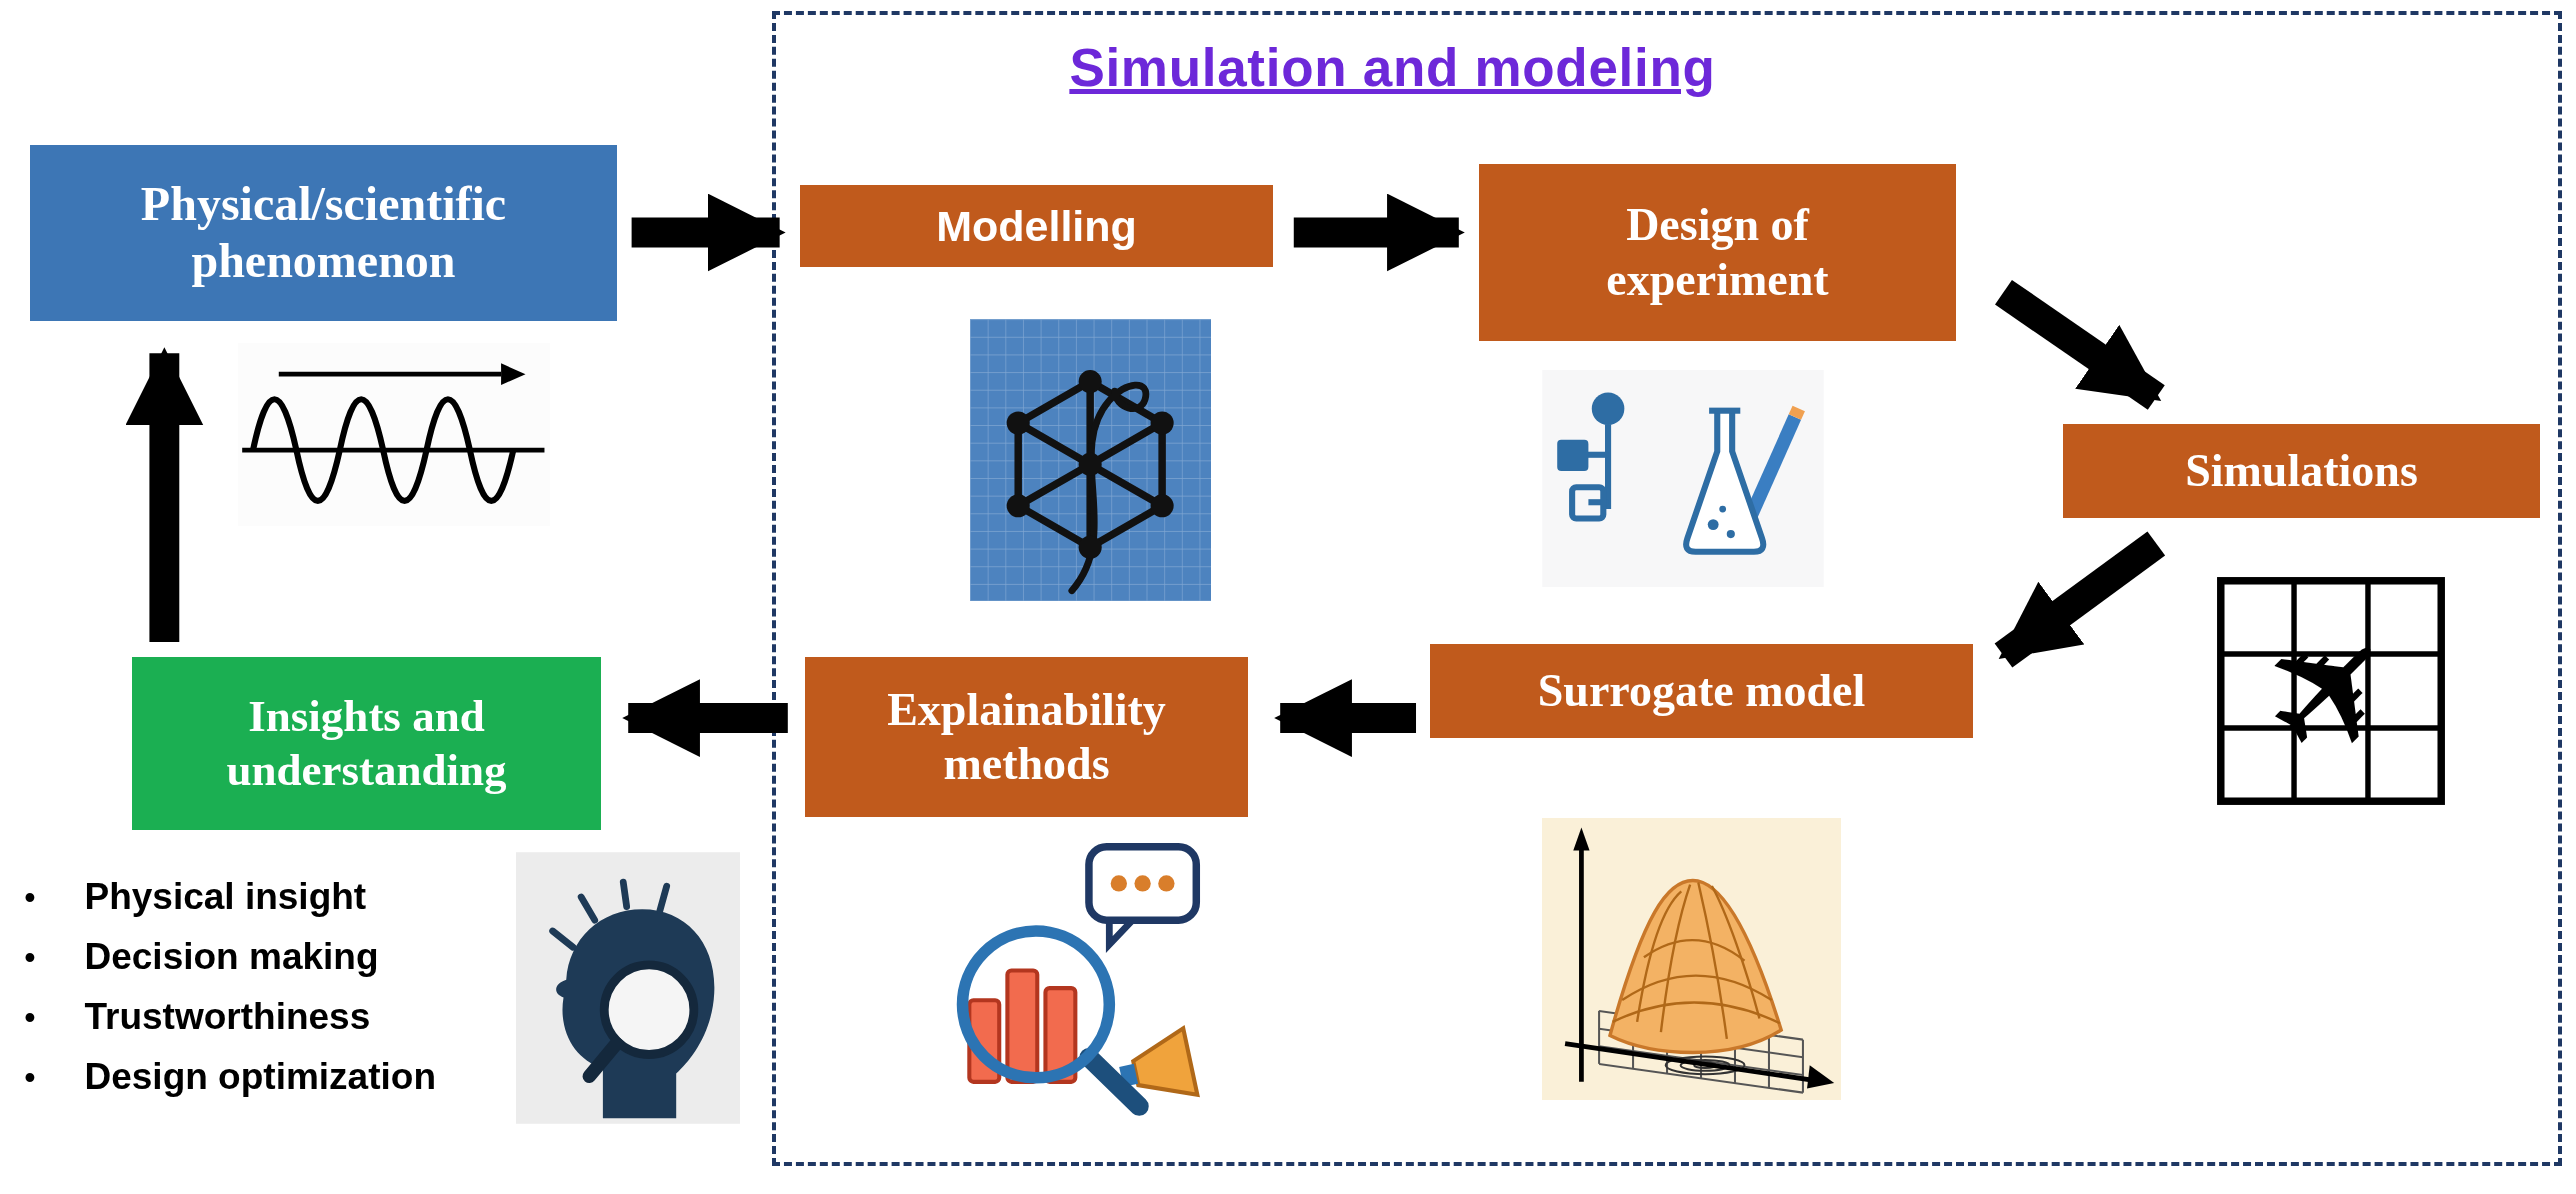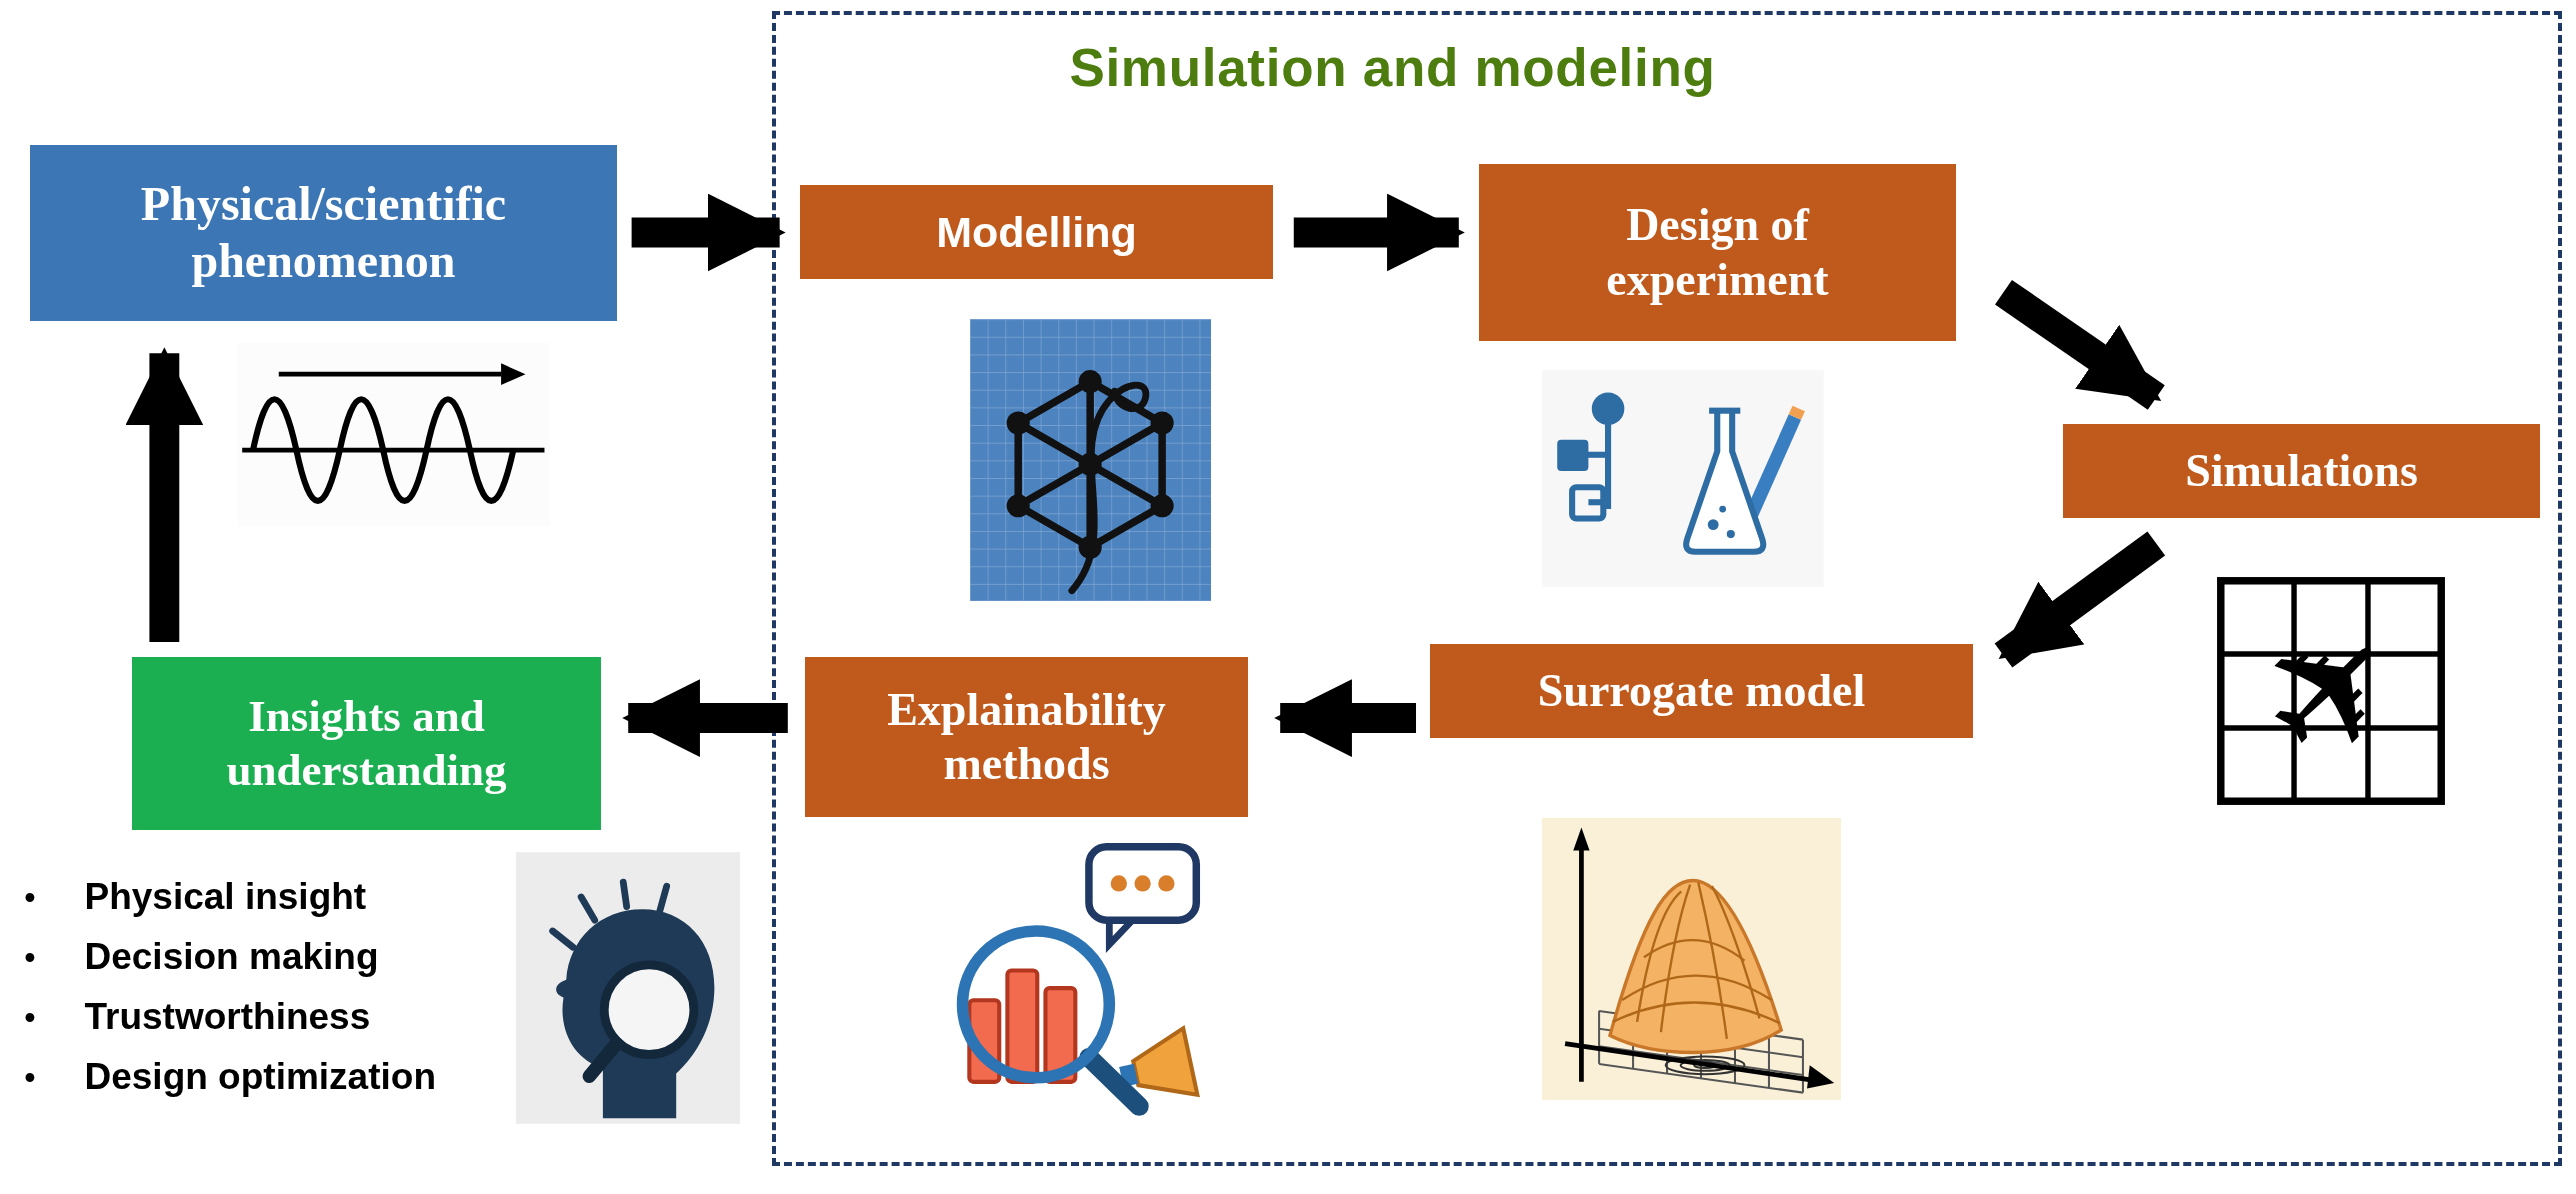--- a/index.html
+++ b/index.html
@@ -4,32 +4,32 @@
 <style>
   html,body{margin:0;padding:0;background:#fff;}
   #canvas{position:relative;width:2576px;height:1195px;background:#ffffff;
           font-family:"Liberation Sans",sans-serif;overflow:hidden;}
 
   
   #sim-region{position:absolute;left:772px;top:11px;width:1790px;height:1155px;
               border:4.8px dashed #1F3864;box-sizing:border-box;background:transparent;}
 
   #diagram-title{position:absolute;left:951px;top:37px;width:883px;text-align:center;
-                 font-size:53px;font-weight:700;color:#4d7c0f;letter-spacing:0.7px;}
+                 font-size:53px;font-weight:700;color:#6d28d9;letter-spacing:0.7px;text-decoration:underline;}
 
   
   .node{position:absolute;display:flex;align-items:center;justify-content:center;
         text-align:center;color:#ffffff;font-weight:700;line-height:1.18;
         font-family:"Liberation Serif",serif;box-sizing:border-box;}
   .node.blue{background:#3D76B5;}
   .node.orange{background:#C05A1C;}
   .node.green{background:#1BAF52;}
 
   #node-phenomenon{left:30px;top:145px;width:587px;height:176px;font-size:48px;padding:0 5px;}
-  #node-modelling{left:800px;top:185px;width:473px;height:94px;font-size:43px;
+  #node-modelling{left:800px;top:185px;width:473px;height:82px;font-size:43px;
                   font-family:"Liberation Sans",sans-serif;}
   #node-doe{left:1479px;top:164px;width:477px;height:177px;font-size:46px;padding:0 48px;}
   #node-simulations{left:2063px;top:424px;width:477px;height:94px;font-size:46px;}
   #node-surrogate{left:1430px;top:644px;width:543px;height:94px;font-size:46px;}
   #node-explain{left:805px;top:657px;width:443px;height:160px;font-size:46px;padding:0 27px;}
   #node-insights{left:132px;top:657px;width:469px;height:173px;font-size:45px;padding:0 19px;}
 
   
   #arrows{position:absolute;left:0;top:0;width:2576px;height:1195px;pointer-events:none;}
 

